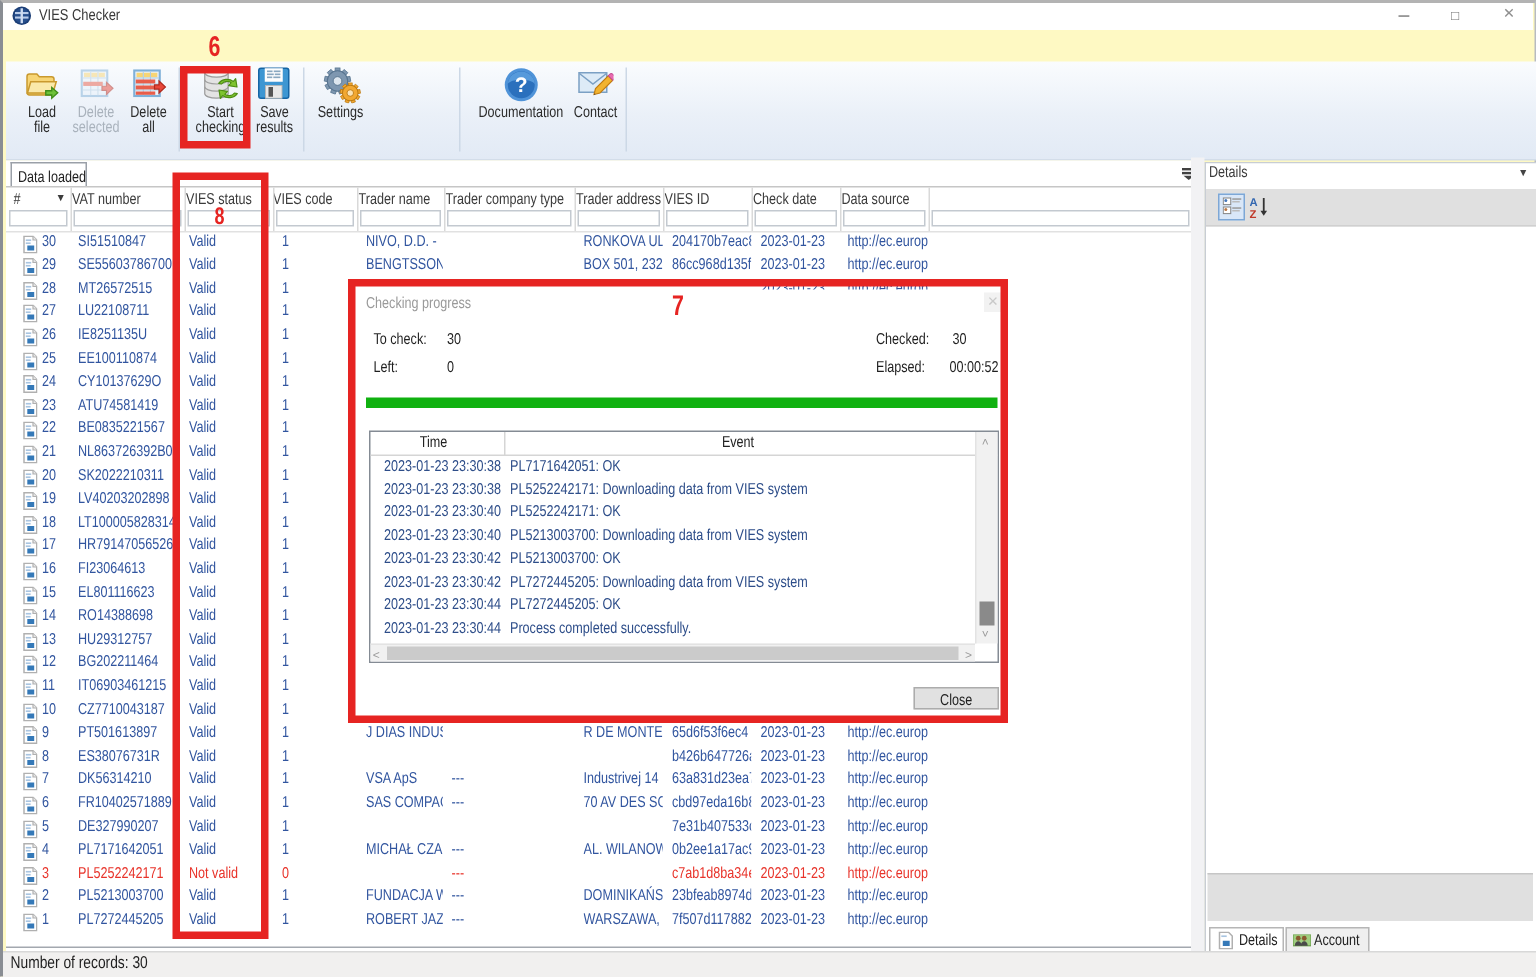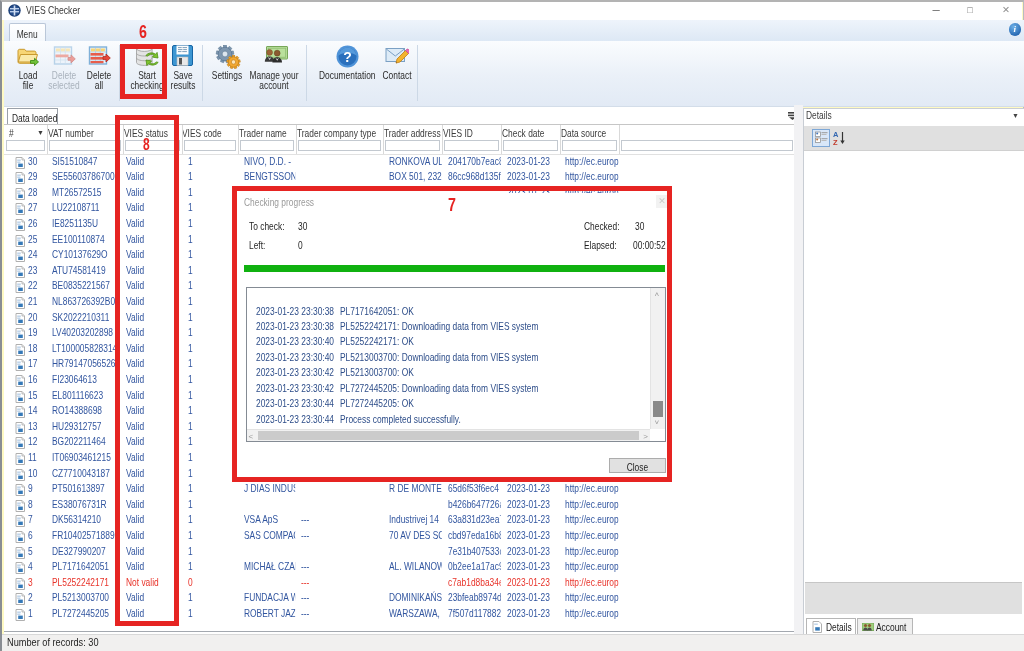--- a/index.html
+++ b/index.html
@@ -73,24 +73,20 @@
         <rect x="2" y="4" width="9" height="1.4" fill="#b9cce9"></rect>
         <rect x="2" y="7" width="9" height="1.4" fill="#b9cce9"></rect>
         <rect x="5.7" y="1.5" width="1.6" height="10" fill="#cfdcf0"></rect>
       </svg>
  <span class="txt">VIES Checker</span>
  <span class="wbtn" style="left:919px">–</span>
  <span class="wbtn" style="left:953px;font-size:9px;line-height:17px">□</span>
  <span class="wbtn" style="left:989px;font-size:9.5px;color:#8f8f8f">✕</span>
 </div>
 
-<div id="tabrow">
- <div id="menutab"><span class="tc" style="font-size:10.5px">Menu</span></div>
- <div id="infoico">i</div>
-</div>
 
 <div id="ribbon">
 <div class="rbtn" style="left:2.0px;width:44px">
         <span class="ico" style="width:24px;height:24px;margin-bottom:3px"><svg width="24" height="24" viewBox="0 0 24 24">
             <path d="M2 7c0-1 .6-1.7 1.6-1.7h5l1.6 1.8h8.2c1 0 1.6.7 1.6 1.6v9c0 1-.6 1.6-1.6 1.6H3.6c-1 0-1.6-.6-1.6-1.6z" fill="#f7d575" stroke="#c9992e" stroke-width="1"></path>
             <path d="M4.5 10.5h17l-2.2 7.5h-17z" fill="#fae9a9" stroke="#c9992e" stroke-width="1"></path>
             <path d="M14.5 16.5h4v-2.2l4 3.6-4 3.6v-2.2h-4z" fill="#6fc23a" stroke="#3f8d19" stroke-width=".9"></path>
           </svg></span>
         <span class="lbl">Load</span>
         <span class="lbl">file</span>
@@ -184,37 +180,20 @@
               <rect x="17.3" y="11.3" width="2.5" height="2.9" transform="rotate(200 18.5 18)" fill="#f2a832" stroke="#bd7b12" stroke-width=".5"></rect>
               <rect x="17.3" y="11.3" width="2.5" height="2.9" transform="rotate(240 18.5 18)" fill="#f2a832" stroke="#bd7b12" stroke-width=".5"></rect>
               <rect x="17.3" y="11.3" width="2.5" height="2.9" transform="rotate(280 18.5 18)" fill="#f2a832" stroke="#bd7b12" stroke-width=".5"></rect>
               <rect x="17.3" y="11.3" width="2.5" height="2.9" transform="rotate(320 18.5 18)" fill="#f2a832" stroke="#bd7b12" stroke-width=".5"></rect>
               <circle cx="18.5" cy="18" r="5.2" fill="#f2a832" stroke="#bd7b12" stroke-width=".7"></circle>
               <circle cx="18.5" cy="18" r="2.2" fill="#fbe3b5" stroke="#bd7b12" stroke-width=".6"></circle>
             </g>
           </svg></span>
         <span class="lbl">Settings</span>
       </div>
-      <div class="rbtn" style="left:239.0px;width:62px">
-        <span class="ico" style="width:24px;height:24px;margin-bottom:3px"><svg width="26" height="24" viewBox="0 0 26 24">
-            <rect x="4.5" y="2.5" width="21" height="12.5" rx=".5" fill="#b9e09c" stroke="#77a659" stroke-width="1"></rect>
-            <rect x="6.3" y="4.2" width="17.4" height="9.1" fill="none" stroke="#8fbd72" stroke-width=".9"></rect>
-            <circle cx="15" cy="8.8" r="3.2" fill="#a3cd85"></circle>
-            <g>
-              <circle cx="7.6" cy="8.4" r="2.9" fill="#9c6436" stroke="#7a4c24" stroke-width=".5"></circle>
-              <path d="M2.8 17.8c0-3.4 2.2-5.4 4.8-5.4s4.8 2 4.8 5.4z" fill="#3a3a3a"></path>
-              <path d="M5.7 12.8l1.9 1.7 1.9-1.7-1.9 3.2z" fill="#e8e8e8"></path>
-              <circle cx="15.2" cy="9.2" r="2.9" fill="#8a5a30" stroke="#6a3f1c" stroke-width=".5"></circle>
-              <path d="M10.4 18.6c0-3.4 2.2-5.4 4.8-5.4s4.8 2 4.8 5.4z" fill="#2d2d2d"></path>
-              <path d="M13.3 13.6l1.9 1.7 1.9-1.7-1.9 3.2z" fill="#e8e8e8"></path>
-            </g>
-          </svg></span>
-        <span class="lbl">Manage your</span>
-        <span class="lbl">account</span>
-      </div>
       <div class="rbtn" style="left:307.5px;width:70px">
         <span class="ico" style="width:24px;height:24px;margin-bottom:3px"><svg width="25" height="25" viewBox="0 0 25 25">
             <circle cx="12.5" cy="12.5" r="11" fill="#4f93d8"></circle>
             <circle cx="12.5" cy="12.5" r="9" fill="#2a70bd"></circle>
             <path d="M12.5 3.6a9 9 0 0 1 9 8.9c0-2-4-3.4-9-3.4s-9 1.4-9 3.4a9 9 0 0 1 9-8.9z" fill="#5ea1e0" opacity=".85"></path>
             <text x="12.5" y="17.5" font-size="14" font-weight="bold" fill="#fff" text-anchor="middle" font-family="Liberation Sans">?</text>
           </svg></span>
         <span class="lbl">Documentation</span>
       </div>
       <div class="rbtn" style="left:371.0px;width:44px">
@@ -831,20 +810,25 @@
  <span class="lbl" style="left:10px;top:27px">To check:</span>
  <span class="lbl" style="left:58.5px;top:27px">30</span>
  <span class="lbl" style="left:345px;top:27px">Checked:</span>
  <span class="lbl" style="left:396px;top:27px">30</span>
  <span class="lbl" style="left:10px;top:45.5px">Left:</span>
  <span class="lbl" style="left:58.5px;top:45.5px">0</span>
  <span class="lbl" style="left:345px;top:45.5px">Elapsed:</span>
  <span class="lbl" style="left:394px;top:45.5px">00:00:52</span>
  <div id="prog"></div>
  <div id="lbox">
+   <div id="lbhead">
+     <span class="c tc" style="left:2px;width:80px;line-height:15px;text-align:center">Time</span>
+     <span class="c tc" style="left:95.5px;width:300px;line-height:15px;text-align:center">Event</span>
+     <div style="position:absolute;left:89.5px;top:0;width:1px;height:15.5px;background:#d5d5d5"></div>
+   </div>
 <div class="lr" style="top:15.5px">
           <span class="c t" style="left:9.5px;width:110px">2023-01-23 23:30:38</span>
           <span class="c t" style="left:93px;width:390px">PL7171642051: OK</span>
         </div>
 <div class="lr" style="top:30.95px">
           <span class="c t" style="left:9.5px;width:110px">2023-01-23 23:30:38</span>
           <span class="c t" style="left:93px;width:390px">PL5252242171: Downloading data from VIES system</span>
         </div>
 <div class="lr" style="top:46.4px">
           <span class="c t" style="left:9.5px;width:110px">2023-01-23 23:30:40</span>

